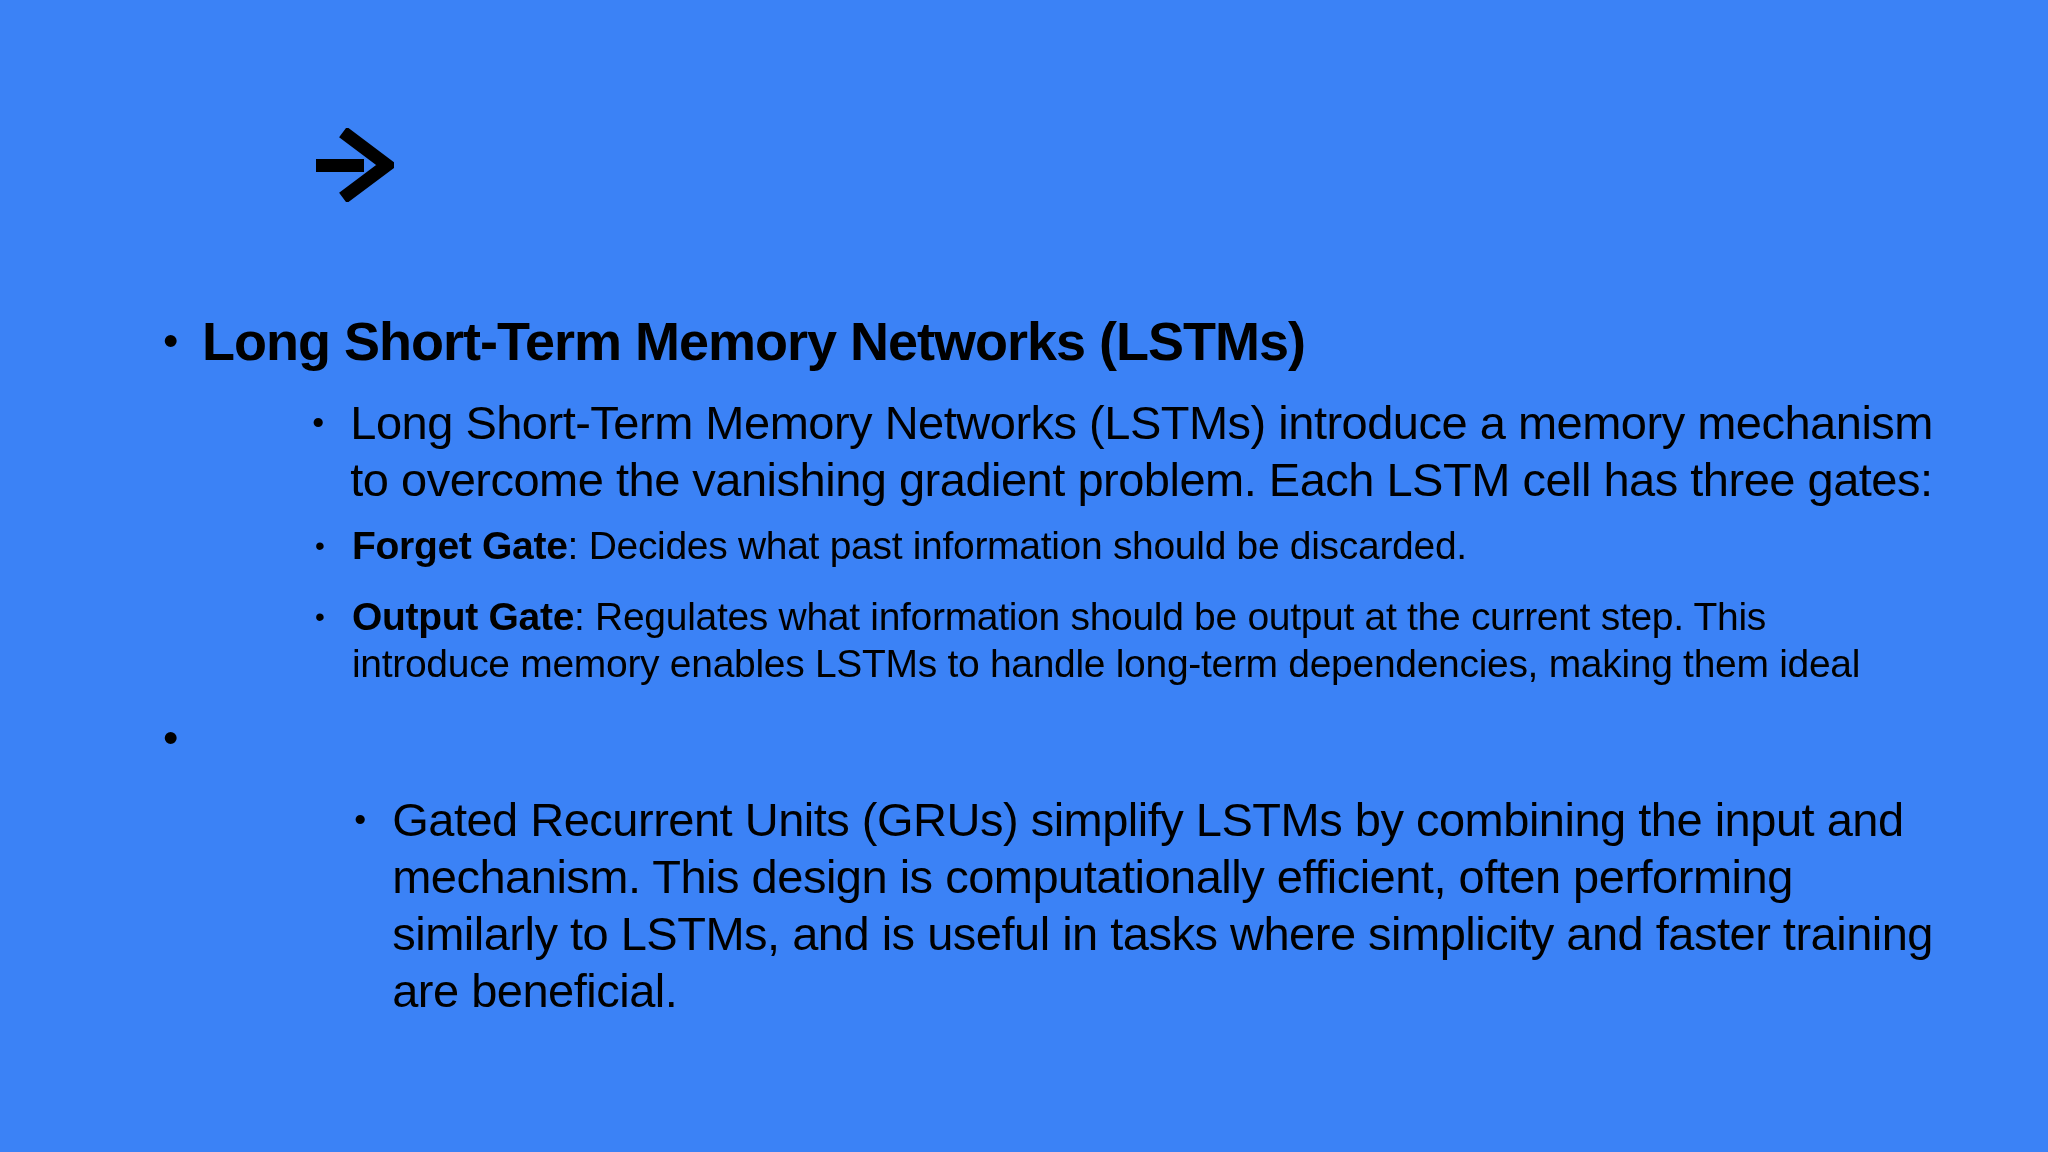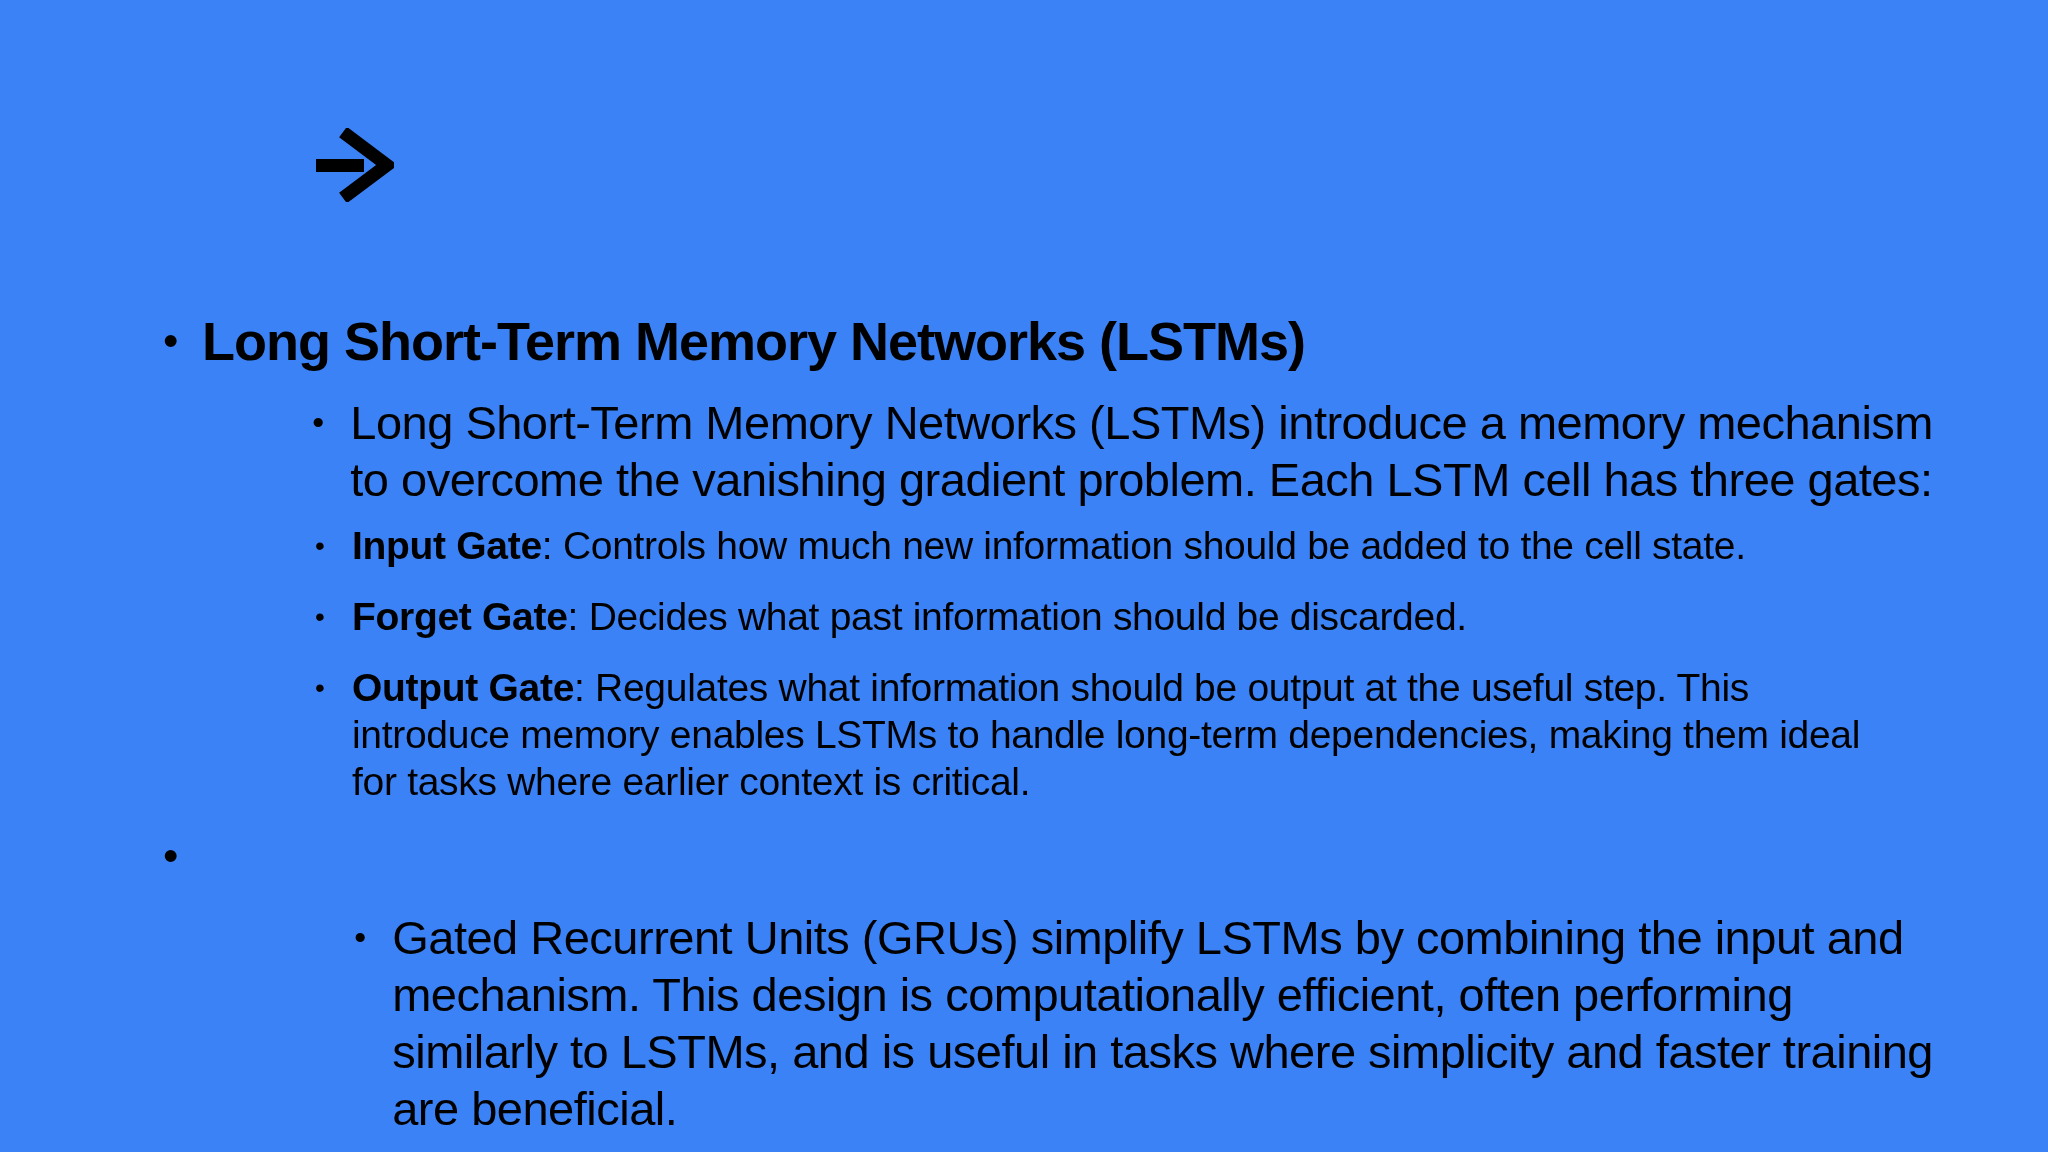--- a/index.html
+++ b/index.html
@@ -97,40 +97,33 @@
     <div class="row l2">
       <span class="bullet b2"></span>
       <div class="text">
         <div class="line">Long Short-Term Memory Networks (LSTMs) introduce a memory mechanism</div>
         <div class="line">to overcome the vanishing gradient problem. Each LSTM cell has three gates:</div>
       </div>
     </div>
 
     <div class="l3-list">
 
-      <div class="row l3">
-        <span class="bullet b3"></span>
-        <div class="text">
-          <div class="line"><span class="term">Input Gate</span><span>: Controls how much new information should be added to the cell state.</span></div>
-        </div>
-      </div>
 
       <div class="row l3">
         <span class="bullet b3"></span>
         <div class="text">
           <div class="line"><span class="term">Forget Gate</span><span>: Decides what past information should be discarded.</span></div>
         </div>
       </div>
 
       <div class="row l3">
         <span class="bullet b3"></span>
         <div class="text">
-          <div class="line"><span class="term">Output Gate</span><span>: Regulates what information should be output at the useful step. This</span></div>
+          <div class="line"><span class="term">Output Gate</span><span>: Regulates what information should be output at the current step. This</span></div>
           <div class="line">introduce memory enables LSTMs to handle long-term dependencies, making them ideal</div>
-          <div class="line">for tasks where earlier context is critical.</div>
         </div>
       </div>
 
     </div>
 
     <div class="row l1 s2">
       <span class="bullet b1"></span>
     </div>
 
     <div class="row l2">

